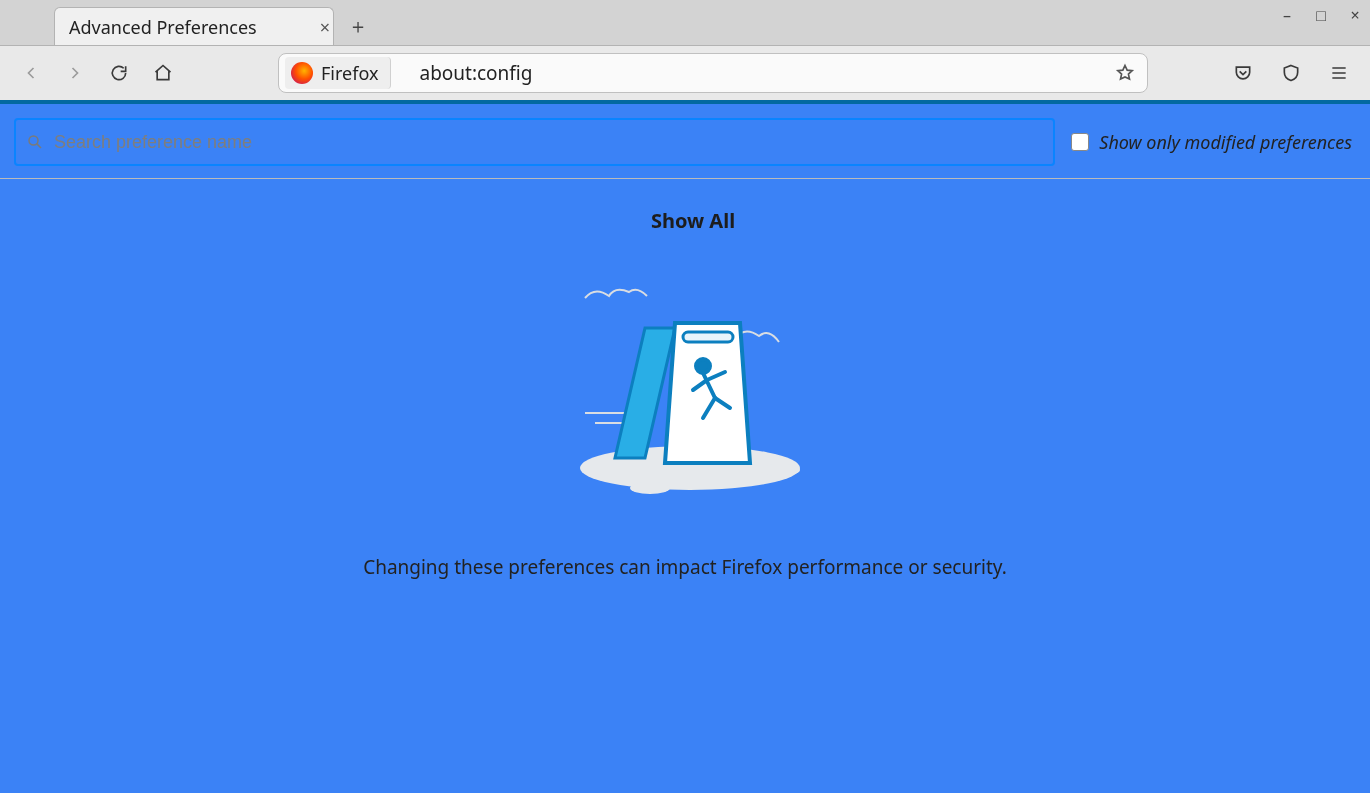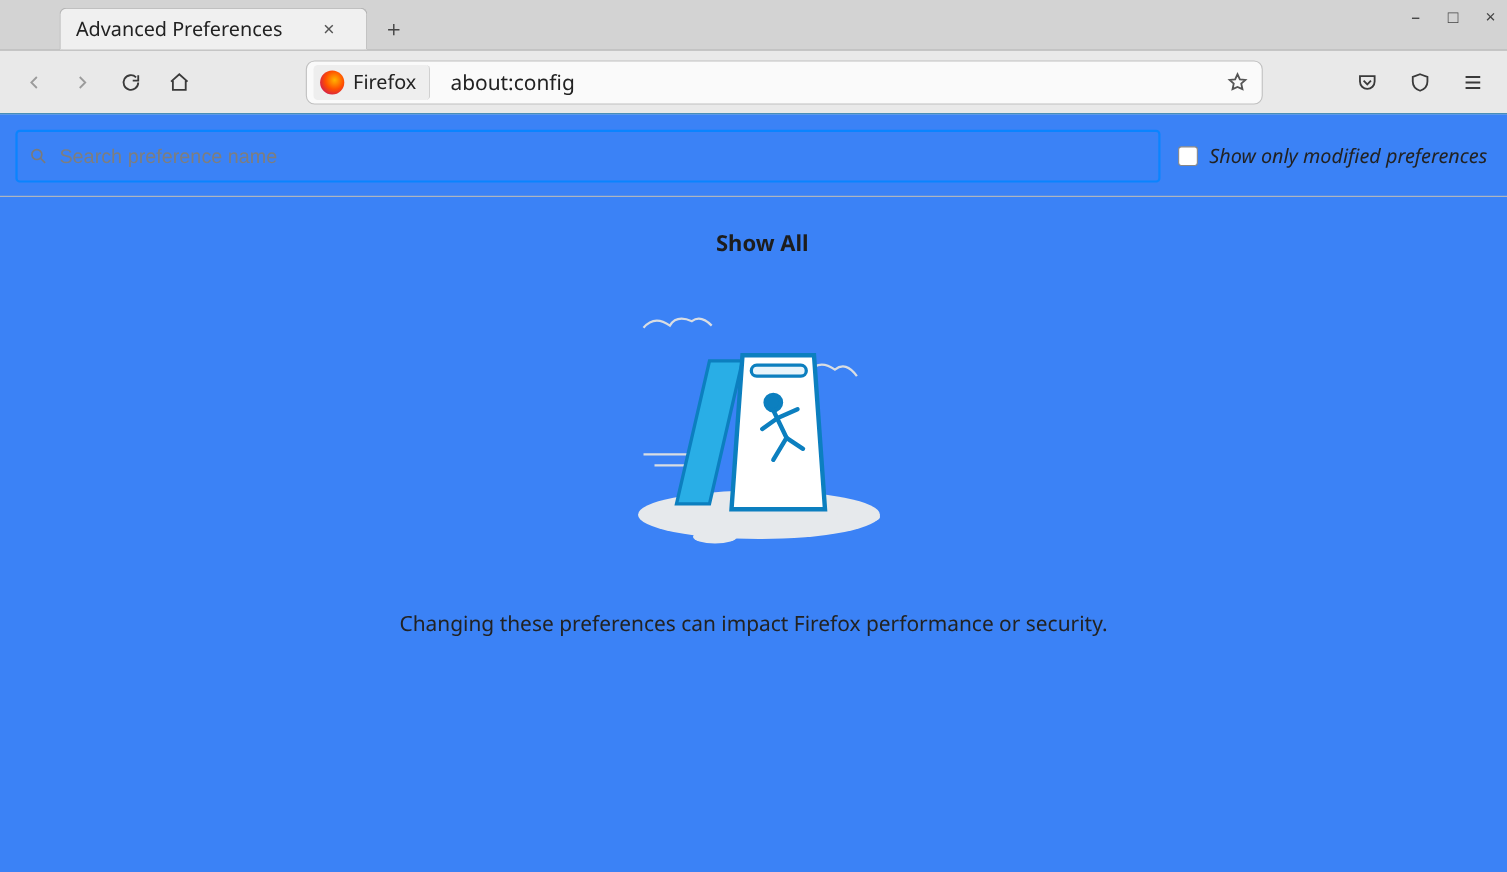--- a/index.html
+++ b/index.html
@@ -17,40 +17,40 @@
   .tab {
     height: 38px;
     min-width: 280px;
     background: #f0f0f0;
     border: 1px solid #b3b3b3;
     border-bottom: none;
     border-top-left-radius: 6px;
     border-top-right-radius: 6px;
     display: flex;
     align-items: center;
-    padding: 0 26px 0 14px;
+    padding: 0 0 0 14px;
     margin-left: 46px;
     gap: 10px;
   }
   .tab-title { font-size: 18px; color:#222; flex:1; white-space:nowrap;}
   .tab-close { width:16px; height:16px; color:#555; display:flex;align-items:center;justify-content:center; font-size:18px;}
   .newtab {
     width:32px; height:32px; display:flex; align-items:center; justify-content:center;
     margin-left: 8px; color:#444; font-size:20px; border-radius:4px; margin-bottom:3px;
   }
   .window-controls {
     position:absolute; right:6px; top:4px; display:flex; gap:16px;
     color:#444;
   }
   .window-controls span { width:18px; text-align:center; font-size:16px;}
   
   .toolbar {
     height: 58px;
     background: #e9e9e9;
-    border-bottom: 1px solid #0369a1;
+    border-bottom: 4px solid #0369a1;
     display:flex;
     align-items:center;
     padding: 0 12px;
     gap: 6px;
   }
   .tb-btn {
     width:38px; height:38px; display:flex; align-items:center; justify-content:center;
     border-radius:6px; color:#3a3a3a;
   }
   .tb-btn.disabled { color:#9b9b9b; }
@@ -72,21 +72,21 @@
     border-right:1px solid #d0d0d0;
     padding: 4px 12px 4px 6px;
     border-radius:4px;
     height:32px;
   }
   .fx-logo {
     width:22px; height:22px; border-radius:50%;
     background: radial-gradient(circle at 60% 40%, #ffb400 0%, #ff4f00 45%, #b5007f 100%);
   }
   .identity-label { font-size:18px; color:#222;}
-  .url-text { font-size:19px; color:#222; padding-left:18px; flex:1;}
+  .url-text { font-size:19px; color:#222; padding-left:28px; flex:1;}
   .star { width:28px; height:28px; display:flex;align-items:center;justify-content:center;color:#555;}
   .right-icons { display:flex; gap:10px; margin-left:auto;}
   
   .content {
     height: calc(793px - 46px - 58px);
     overflow:auto;
     background:#3b82f6;
   }
   .search-row {
     display:flex;

